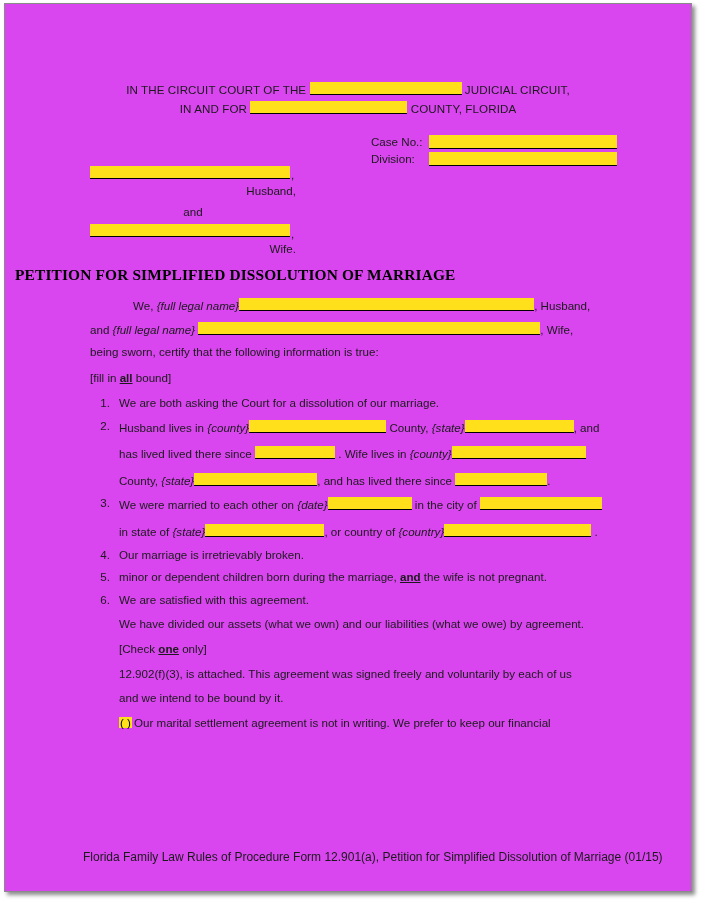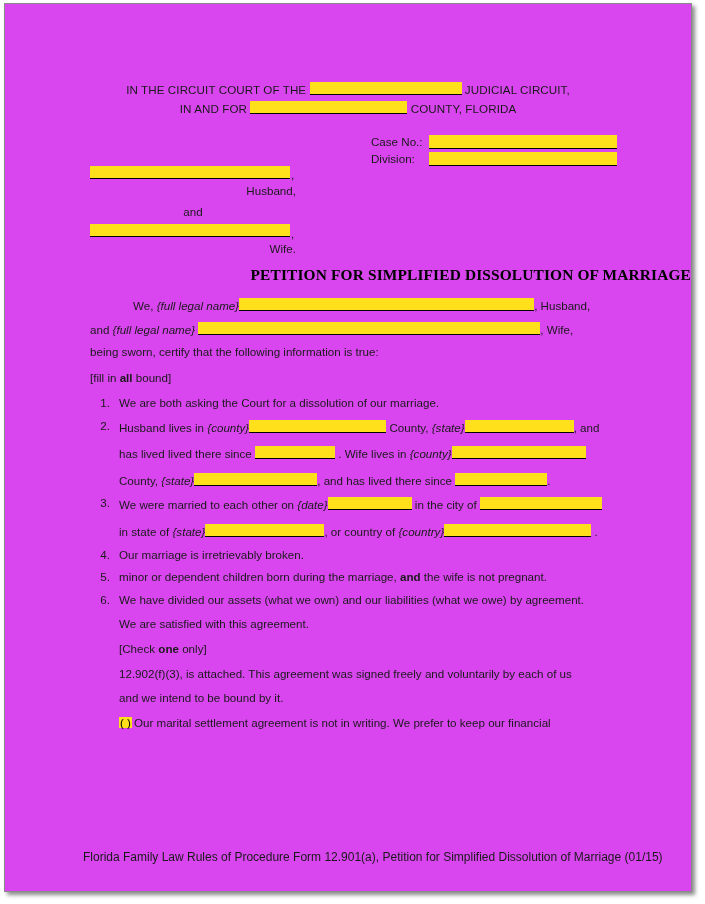--- a/index.html
+++ b/index.html
@@ -116,21 +116,21 @@
     margin-top: 9px;
     margin-bottom: 7px;
   }
 
   
   .doc-title {
     position: absolute;
     left: 10px;
     right: 0;
     top: 263px;
-    text-align: right;
+    text-align: left;
     font-family: "Liberation Serif", serif;
     font-weight: bold;
     font-size: 15.4px;
     letter-spacing: 0.15px;
     color: #000000;
   }
 
   
   .intro {
     position: absolute;
@@ -172,21 +172,21 @@
   .sub .ln { margin-bottom: 13px; }
   .check {
     display: inline-block;
     background: #ffe01b;
     padding: 0 1px;
     margin-right: 2px;
     color: #000;
   }
 
   em.ph { font-style: italic; }
-  b.bd { font-weight: bold; }
+  b.bd { font-weight: bold; text-decoration: underline; }
 
   .footer {
     position: absolute;
     left: 78px;
     top: 847px;
     font-size: 12px;
     color: #1a1a1a;
     white-space: nowrap;
   }
 </style>
@@ -273,22 +273,22 @@
         <div class="item">
           <span class="num">4.</span>
           <div class="ln"><span>Our marriage is irretrievably broken.</span></div>
         </div>
         <div class="item">
           <span class="num">5.</span>
           <div class="ln"><span>minor or dependent children born during the marriage, </span><b class="bd">and</b><span> the wife is not pregnant.</span></div>
         </div>
         <div class="item">
           <span class="num">6.</span>
+          <div class="ln"><span>We are satisfied with this agreement.</span></div>
           <div class="ln"><span>We have divided our assets (what we own) and our liabilities (what we owe) by agreement.</span></div>
-          <div class="ln"><span>We are satisfied with this agreement.</span></div>
           <div class="ln"><span>[Check </span><b class="bd">one</b><span> only]</span></div>
         </div>
         <div class="sub">
           <div class="ln"><span>12.902(f)(3), is attached.  This agreement was signed freely and voluntarily by each of us</span></div>
           <div class="ln"><span>and we intend to be bound by it.</span></div>
           <div class="ln"><span class="check">(    )</span><span>Our marital settlement agreement is not in writing. We prefer to keep our financial</span></div>
         </div>
       </div>
 
     <div class="footer">Florida Family Law Rules of Procedure Form 12.901(a), Petition for Simplified Dissolution of Marriage (01/15)</div>

